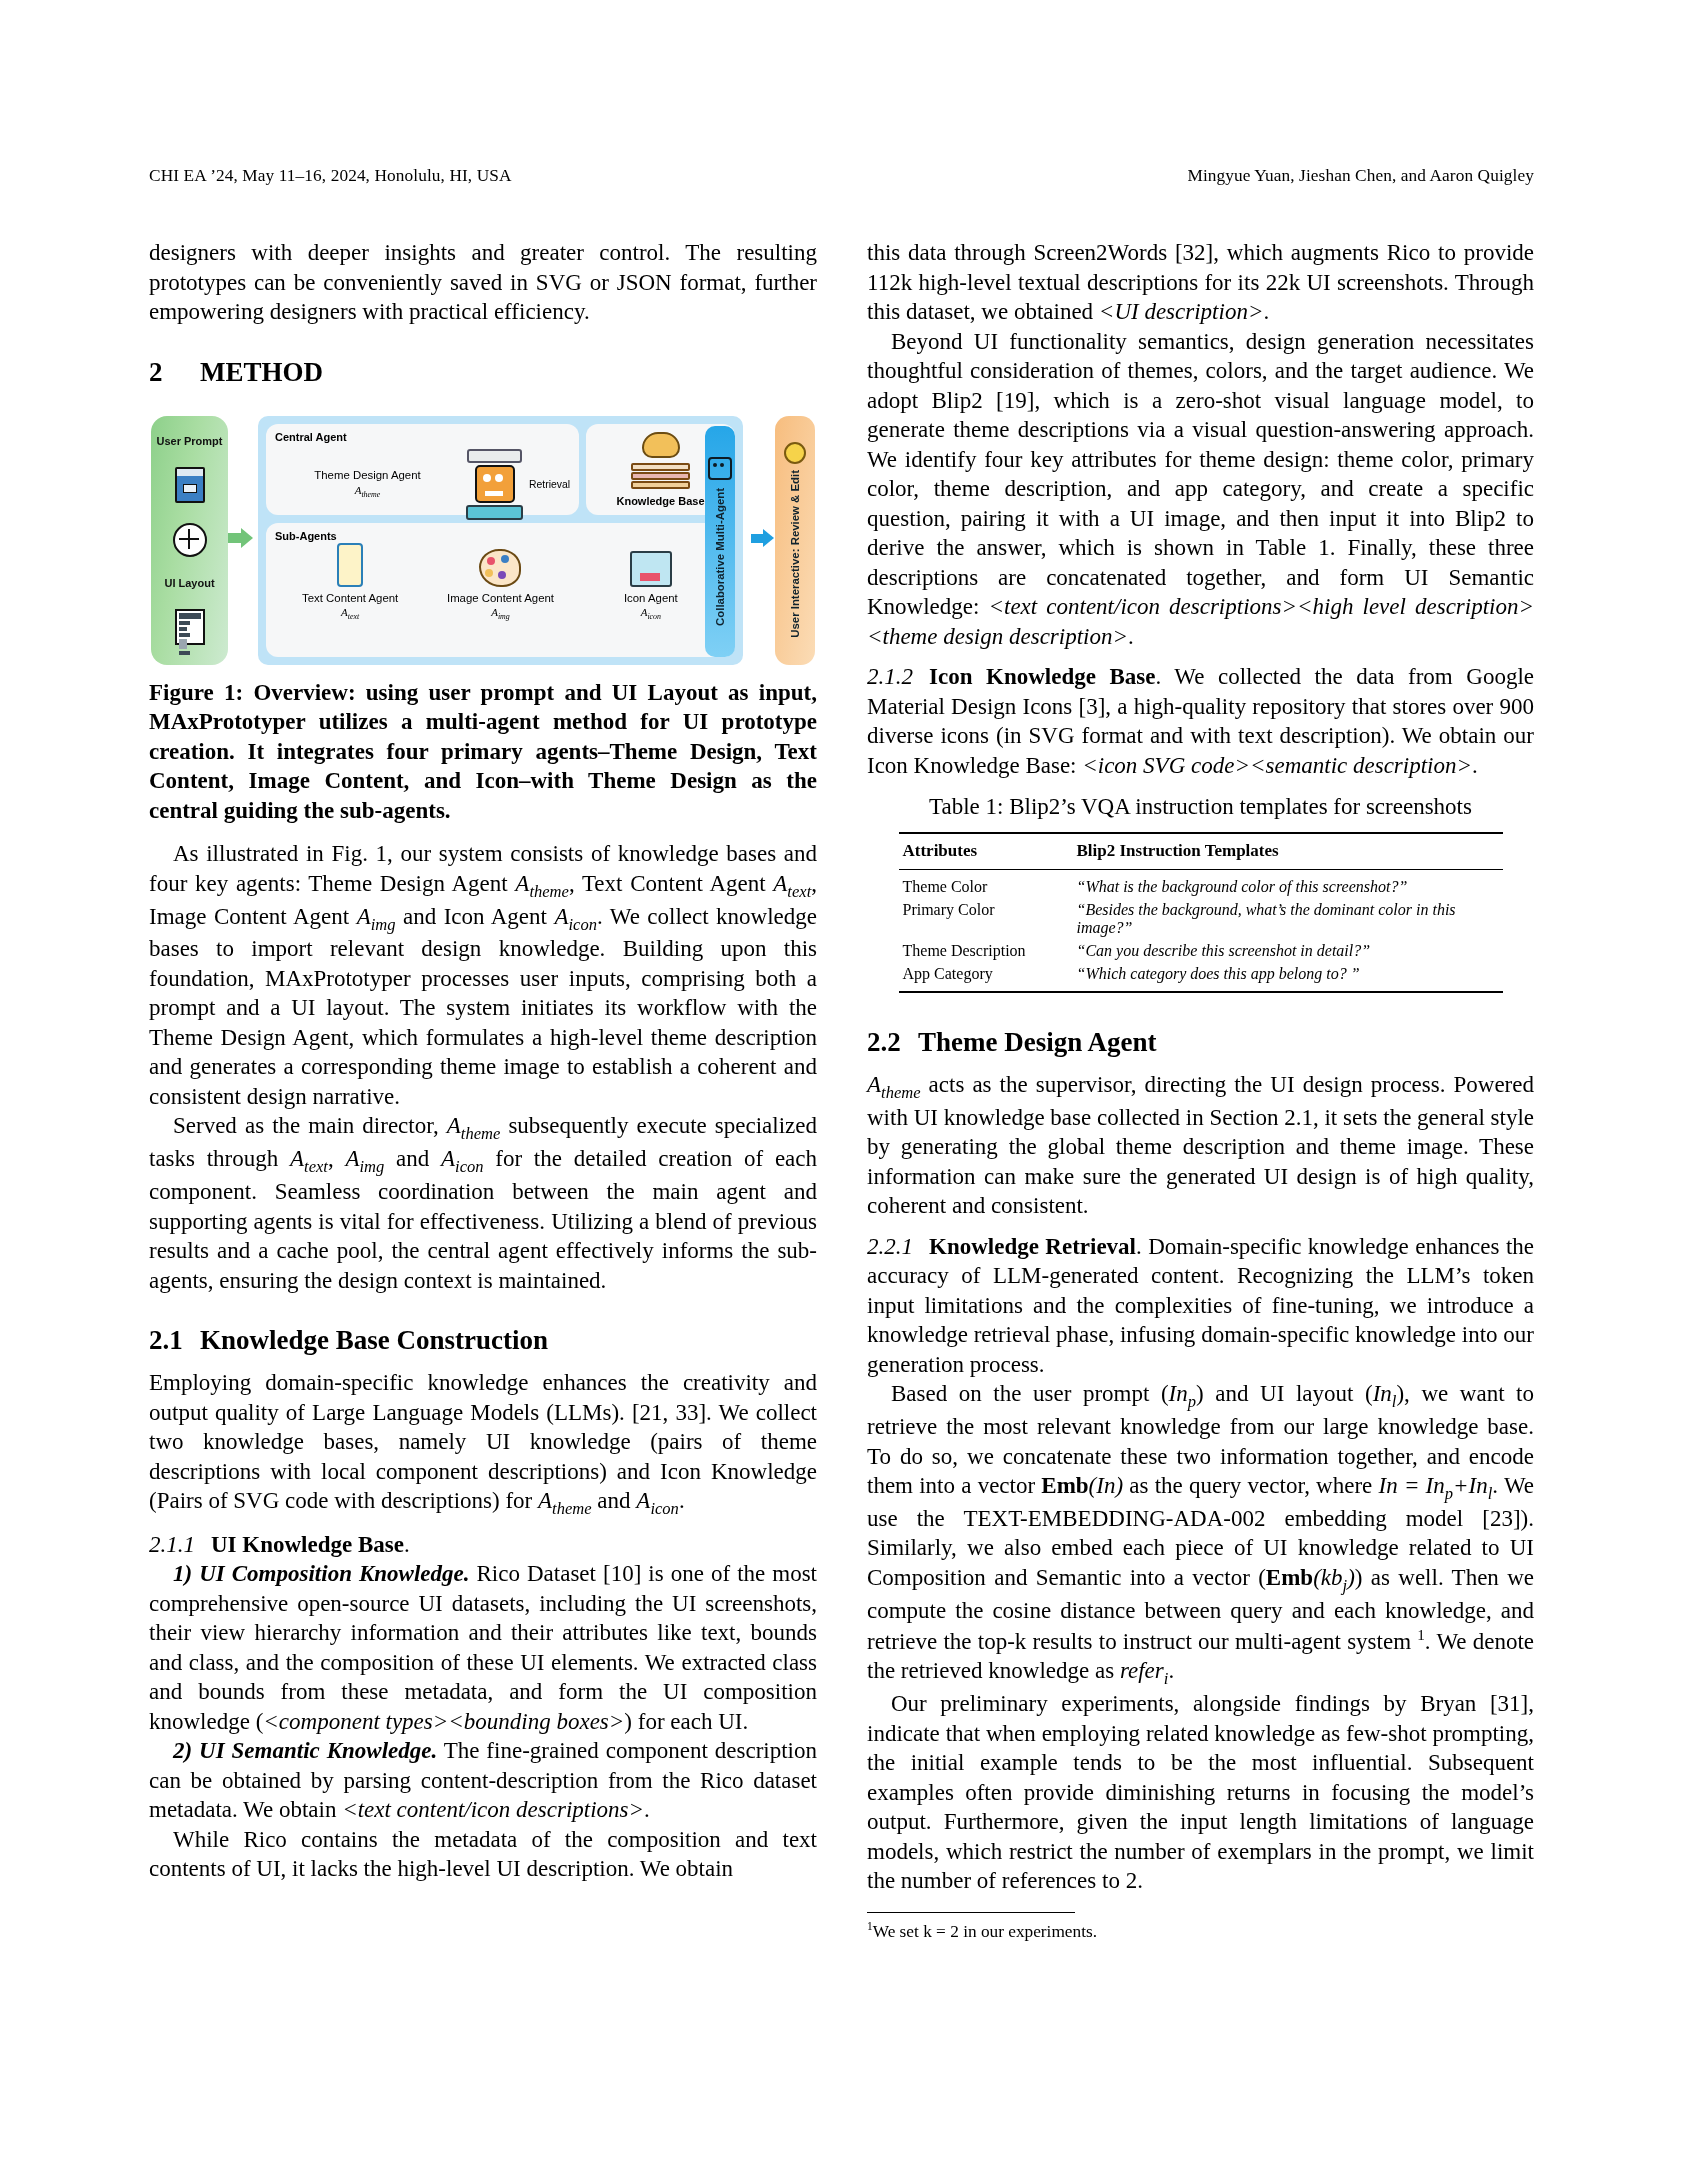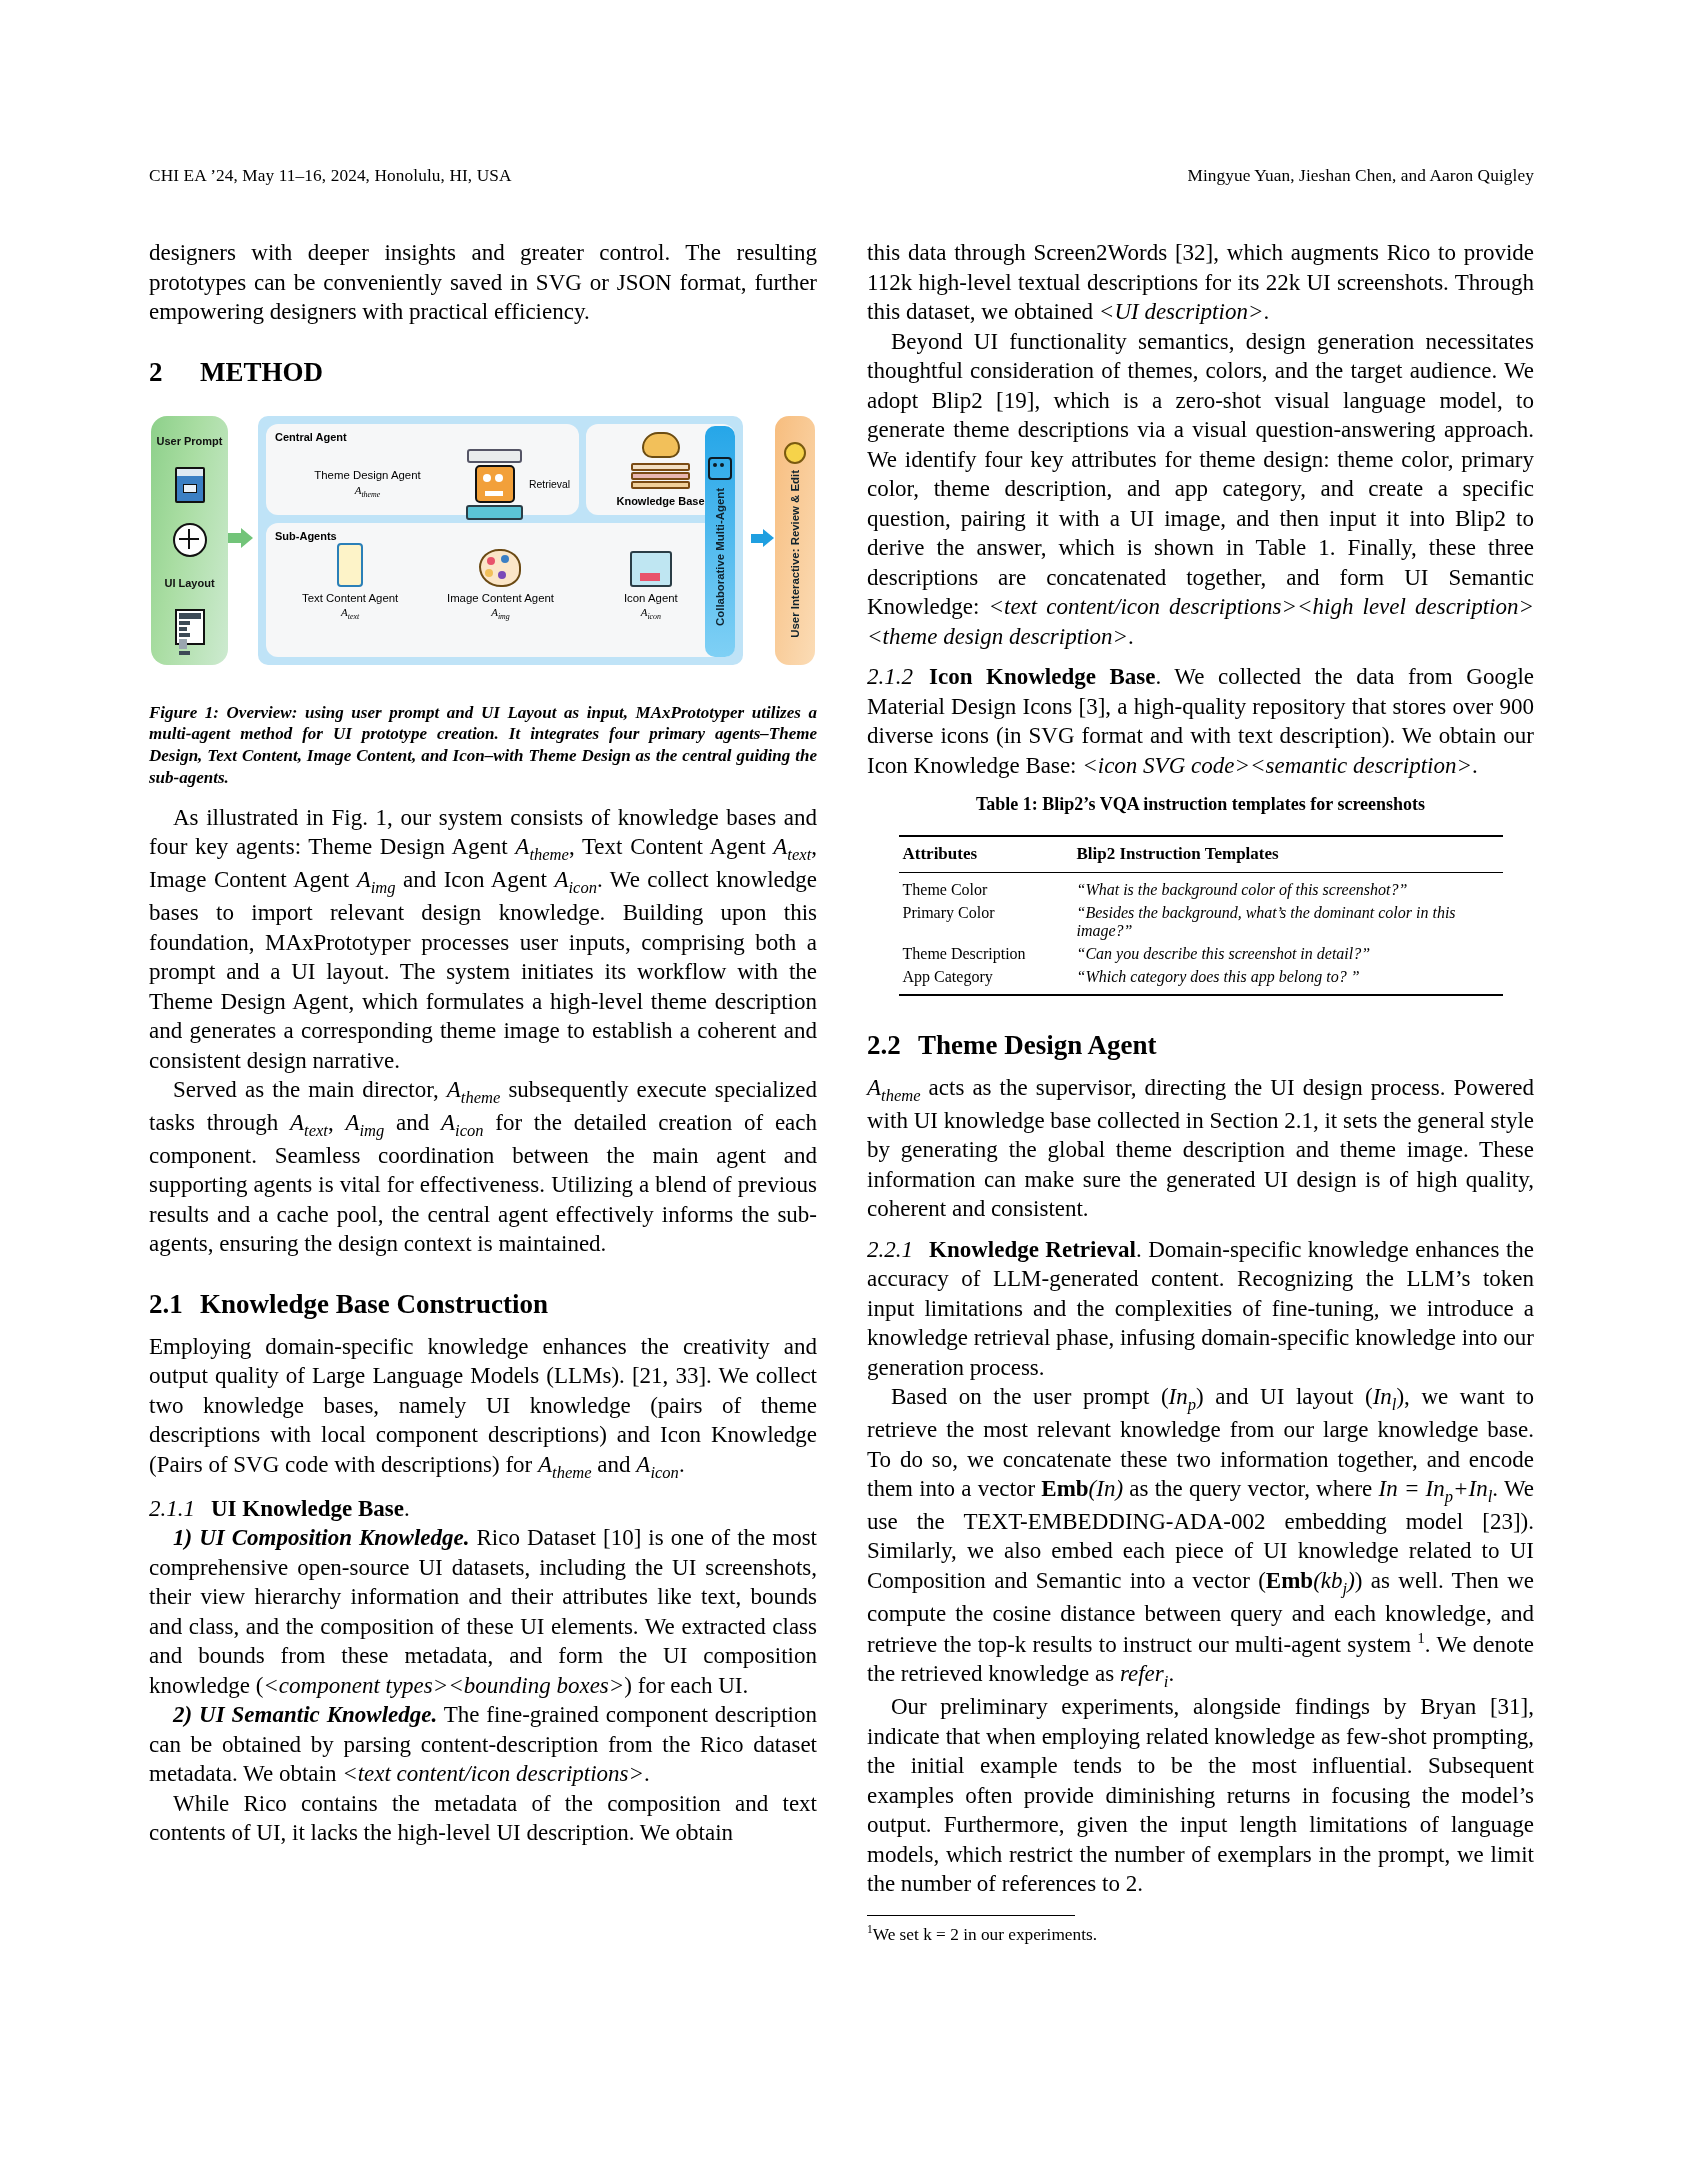--- a/index.html
+++ b/index.html
@@ -147,25 +147,25 @@
   .arrow-b{width:24px;align-self:center;height:18px;position:relative;flex:none;}
   .arrow-b:before{content:"";position:absolute;left:0;top:5px;width:13px;height:9px;background:#1f9fe0;}
   .arrow-b:after{content:"";position:absolute;left:12px;top:0;border-left:11px solid #1f9fe0;border-top:9px solid transparent;border-bottom:9px solid transparent;}
   .panel-right{
     width:40px;margin:10px 2px 6px 0;border-radius:14px;
     background:linear-gradient(100deg,#f7bd7e,#fbdcb6);
     display:flex;align-items:center;justify-content:center;
   }
   .person{width:18px;height:18px;border-radius:50%;background:#f6d34a;border:2px solid #7a5a10;}
   .fig-caption{
-    margin-top:31px; font-weight:bold; font-size:17px; line-height:1.285; text-align:justify;font-style:italic;
+    margin-top:7px; font-weight:bold; font-size:23px; line-height:1.285; text-align:justify;
   }
 
   
-  .tbl-caption{ font-weight:bold; font-size:18px; text-align:center; margin:14px 0 20px 0; }
+  .tbl-caption{ font-weight:normal; font-size:23px; text-align:center; margin:14px 0 12px 0; }
   table.t1{ border-collapse:collapse; margin:0 auto; width:604px; font-size:16px; }
   table.t1 thead th{
     text-align:left; font-weight:bold; padding:7px 4px 8px 4px;
     font-size:17px;
   }
   table.t1 thead tr{ border-top:2.6px solid #000; border-bottom:1.2px solid #000; }
   table.t1 tbody tr:last-child{ border-bottom:2.6px solid #000; }
   table.t1 td{ padding:2.5px 4px; vertical-align:top; }
   table.t1 td.a{ width:166px; }
   table.t1 td.q{ font-style:italic; }

